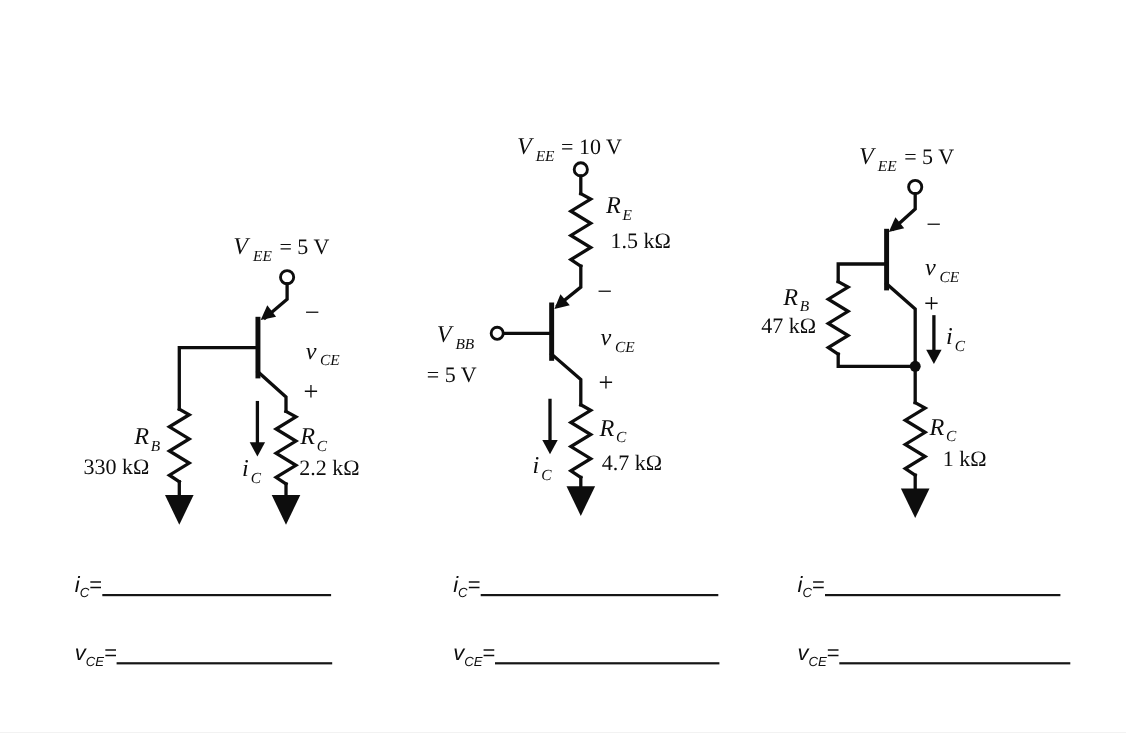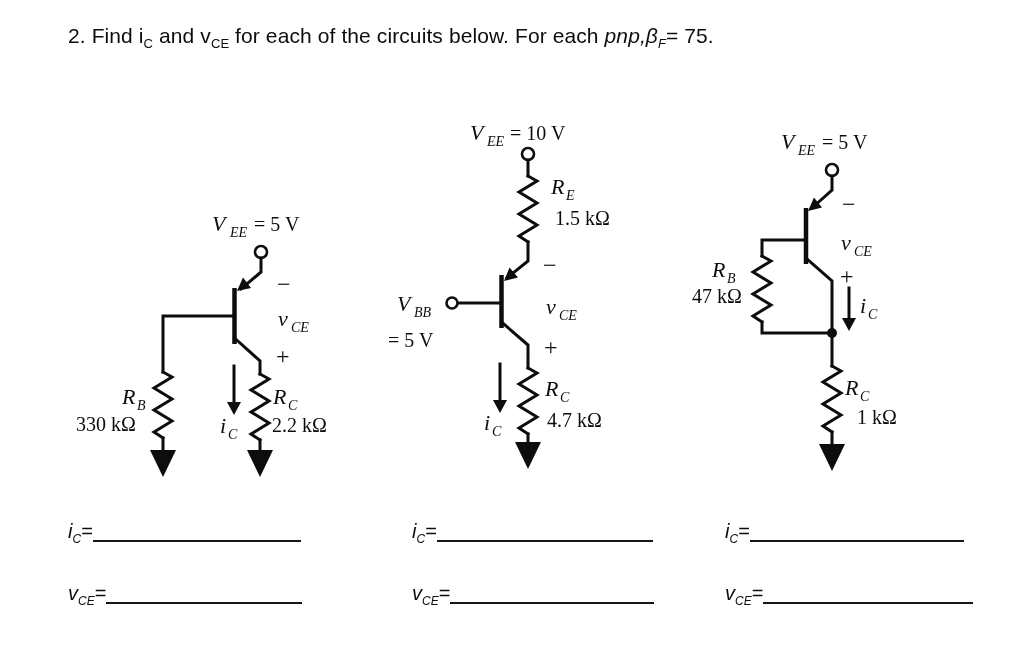--- a/index.html
+++ b/index.html
@@ -26,21 +26,20 @@
   .ans-row { height:24px; margin-bottom:38px; white-space:nowrap; }
   .ans-row .iv { font-style:italic; }
   .ans-row sub { font-style:italic; font-size:12px; }
   .blank { display:inline-block; height:20px; border-bottom:2px solid #161616; vertical-align:-4px; }
 </style>
 </head>
 <body>
 
 <div class="page">
 
-  <div class="title"><span>2. Find i</span><sub>C</sub><span> and v</span><sub>CE</sub><span> for each of the circuits below. For each </span><span class="it">pnp,</span><span class="it">β</span><sub class="it">F</sub><span>= 75.</span></div>
 
   <svg class="circuit" viewBox="60 200 330 290" style="left:60px; top:200px; width:330px; height:290px">
 
     <circle class="term" cx="261" cy="252" r="6"></circle>
     <path class="wire" d="M261 258 L261 272 L241 289"></path>
     <polygon class="blk" points="237,291 243,277.5 251,288"></polygon>
 
     <line class="bar" x1="234.5" y1="288" x2="234.5" y2="344"></line>
     <path class="wire" d="M234 316 L163 316 L163 372"></path>
     <path class="wire" d="M234.5 338 L260 361 L260 374"></path>

